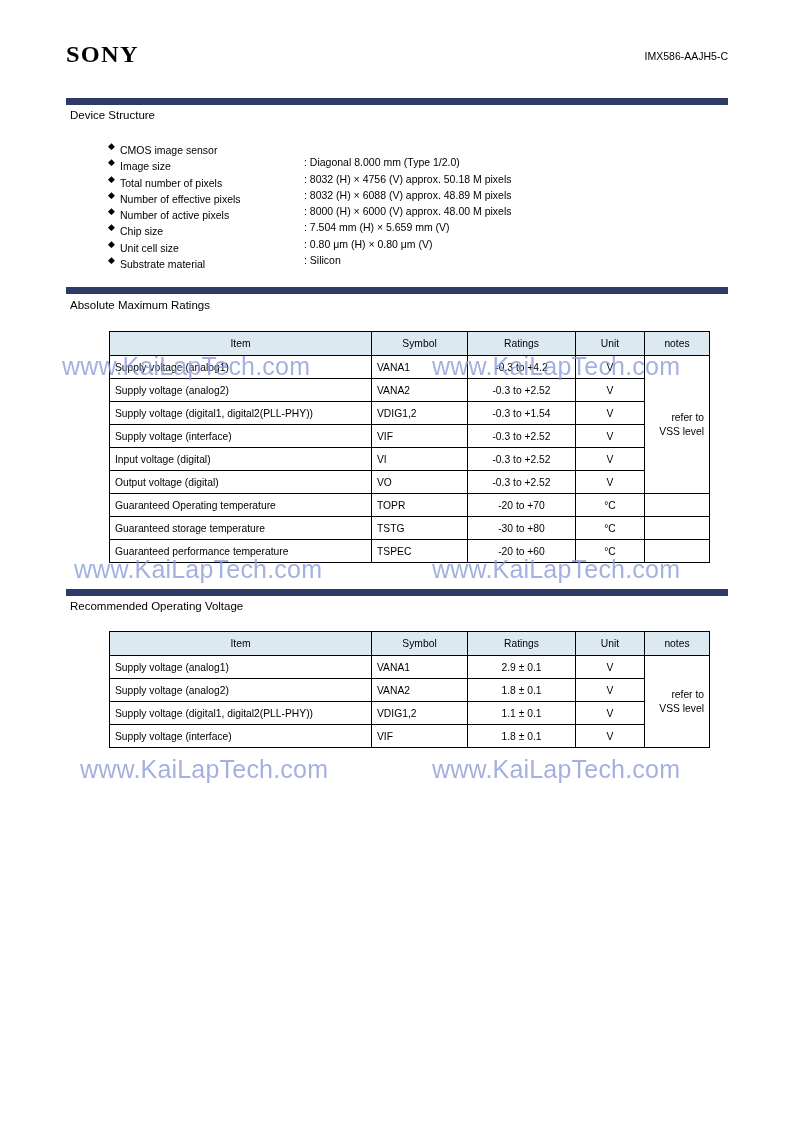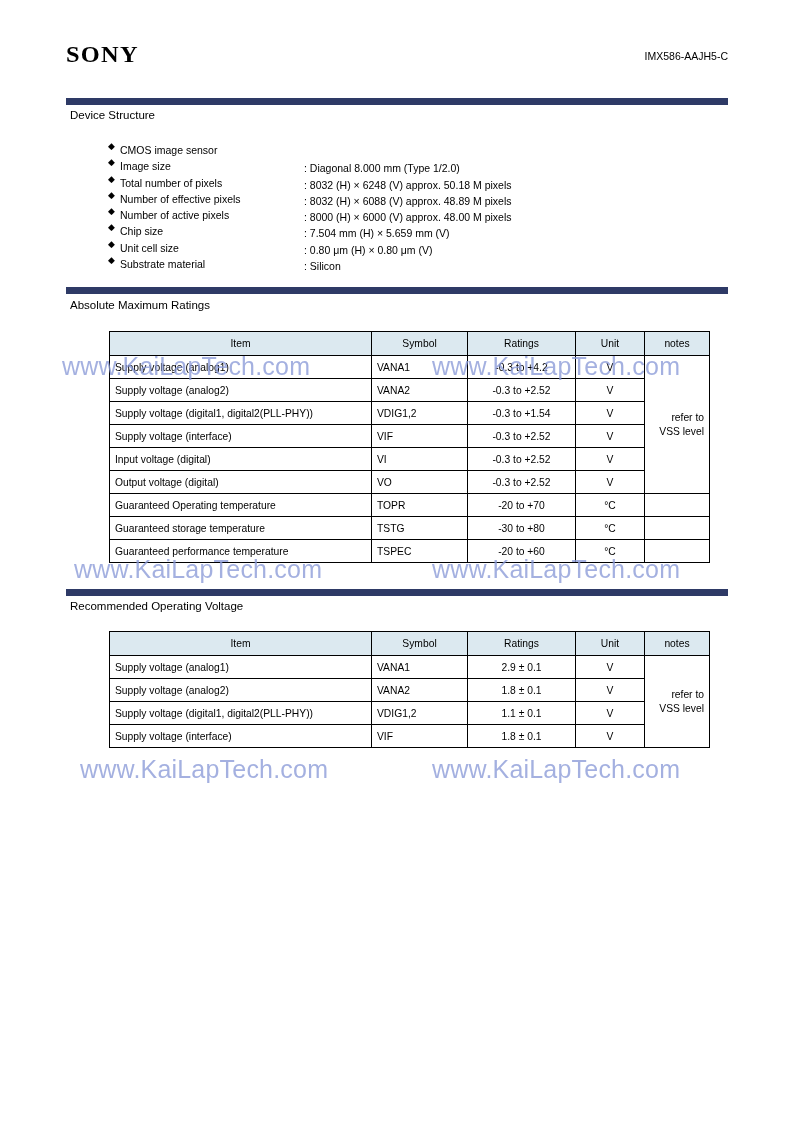--- a/index.html
+++ b/index.html
@@ -89,21 +89,21 @@
   }
   .spec-label {
     position: absolute;
     left: 12px;
     top: 4px;
     line-height: 16.3px;
   }
   .spec-value {
     position: absolute;
     left: 196px;
-    top: 6px;
+    top: 0;
     line-height: 16.3px;
   }
 
   
   .spec-table {
     position: absolute;
     left: 109px;
     border-collapse: collapse;
     font-size: 10.3px;
     color: #000000;
@@ -186,21 +186,21 @@
       <span class="spec-value"></span>
     </div>
     <div class="spec-row">
       <span class="spec-bullet">◆</span>
       <span class="spec-label">Image size</span>
       <span class="spec-value">: Diagonal 8.000 mm (Type 1/2.0)</span>
     </div>
     <div class="spec-row">
       <span class="spec-bullet">◆</span>
       <span class="spec-label">Total number of pixels</span>
-      <span class="spec-value">: 8032 (H) × 6248 (V) approx. 50.18 M pixels</span>
+      <span class="spec-value">: 8032 (H) × 4756 (V) approx. 50.18 M pixels</span>
     </div>
     <div class="spec-row">
       <span class="spec-bullet">◆</span>
       <span class="spec-label">Number of effective pixels</span>
       <span class="spec-value">: 8032 (H) × 6088 (V) approx. 48.89 M pixels</span>
     </div>
     <div class="spec-row">
       <span class="spec-bullet">◆</span>
       <span class="spec-label">Number of active pixels</span>
       <span class="spec-value">: 8000 (H) × 6000 (V) approx. 48.00 M pixels</span>

